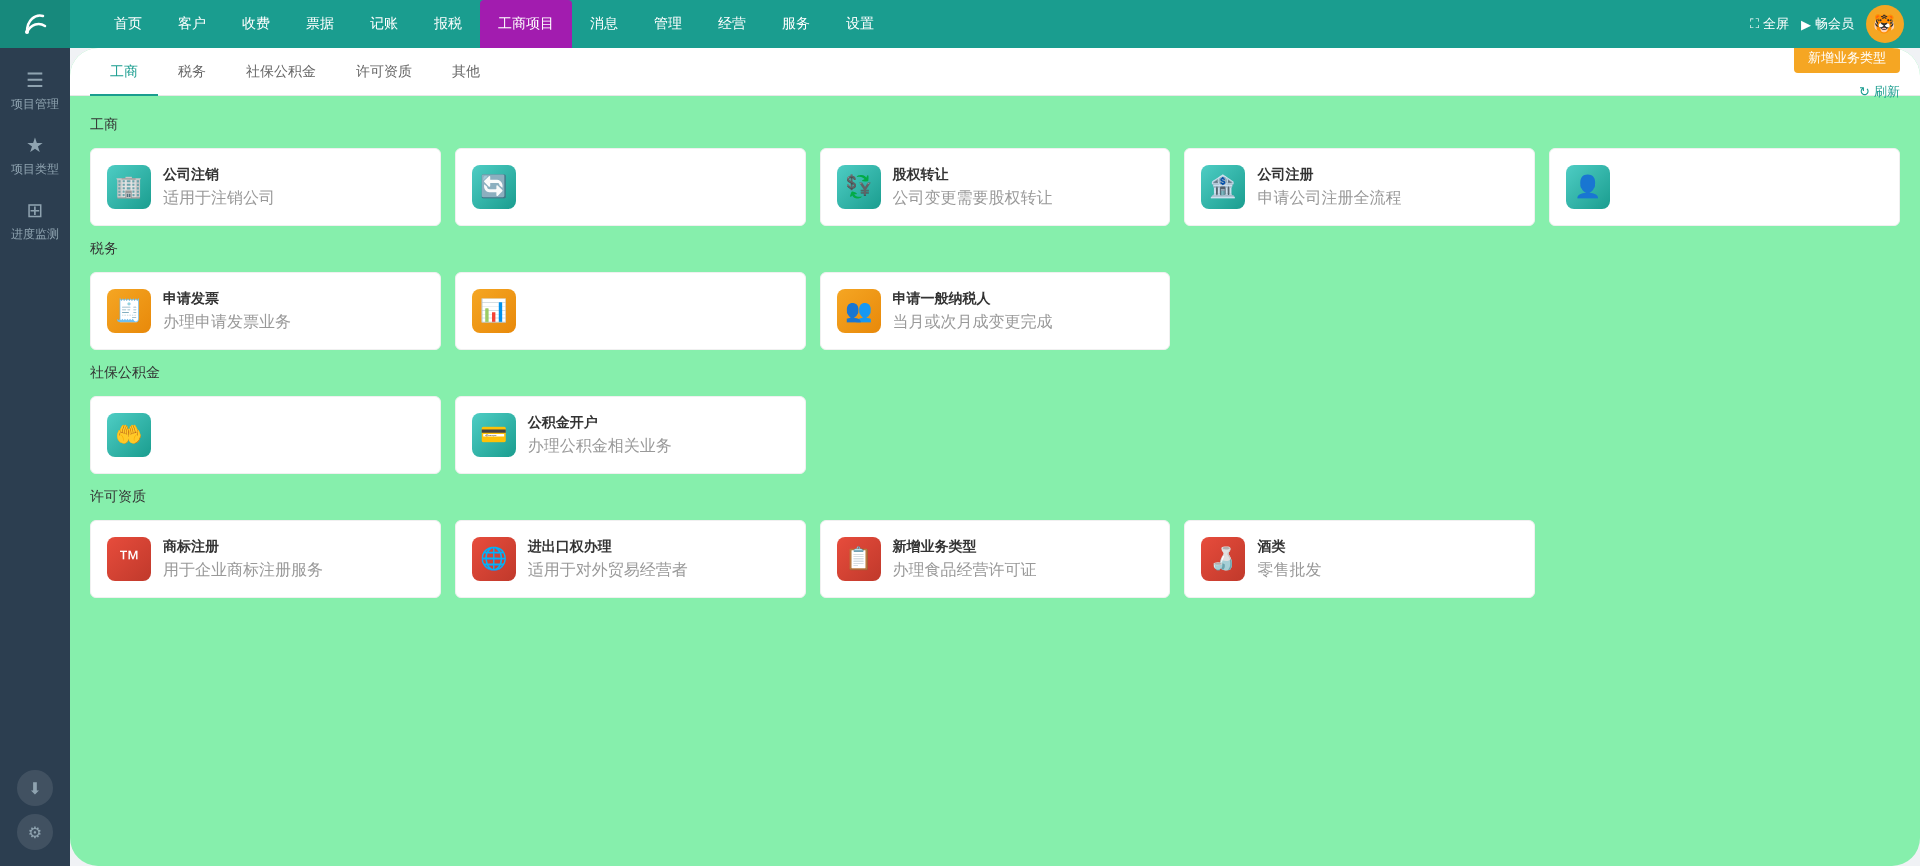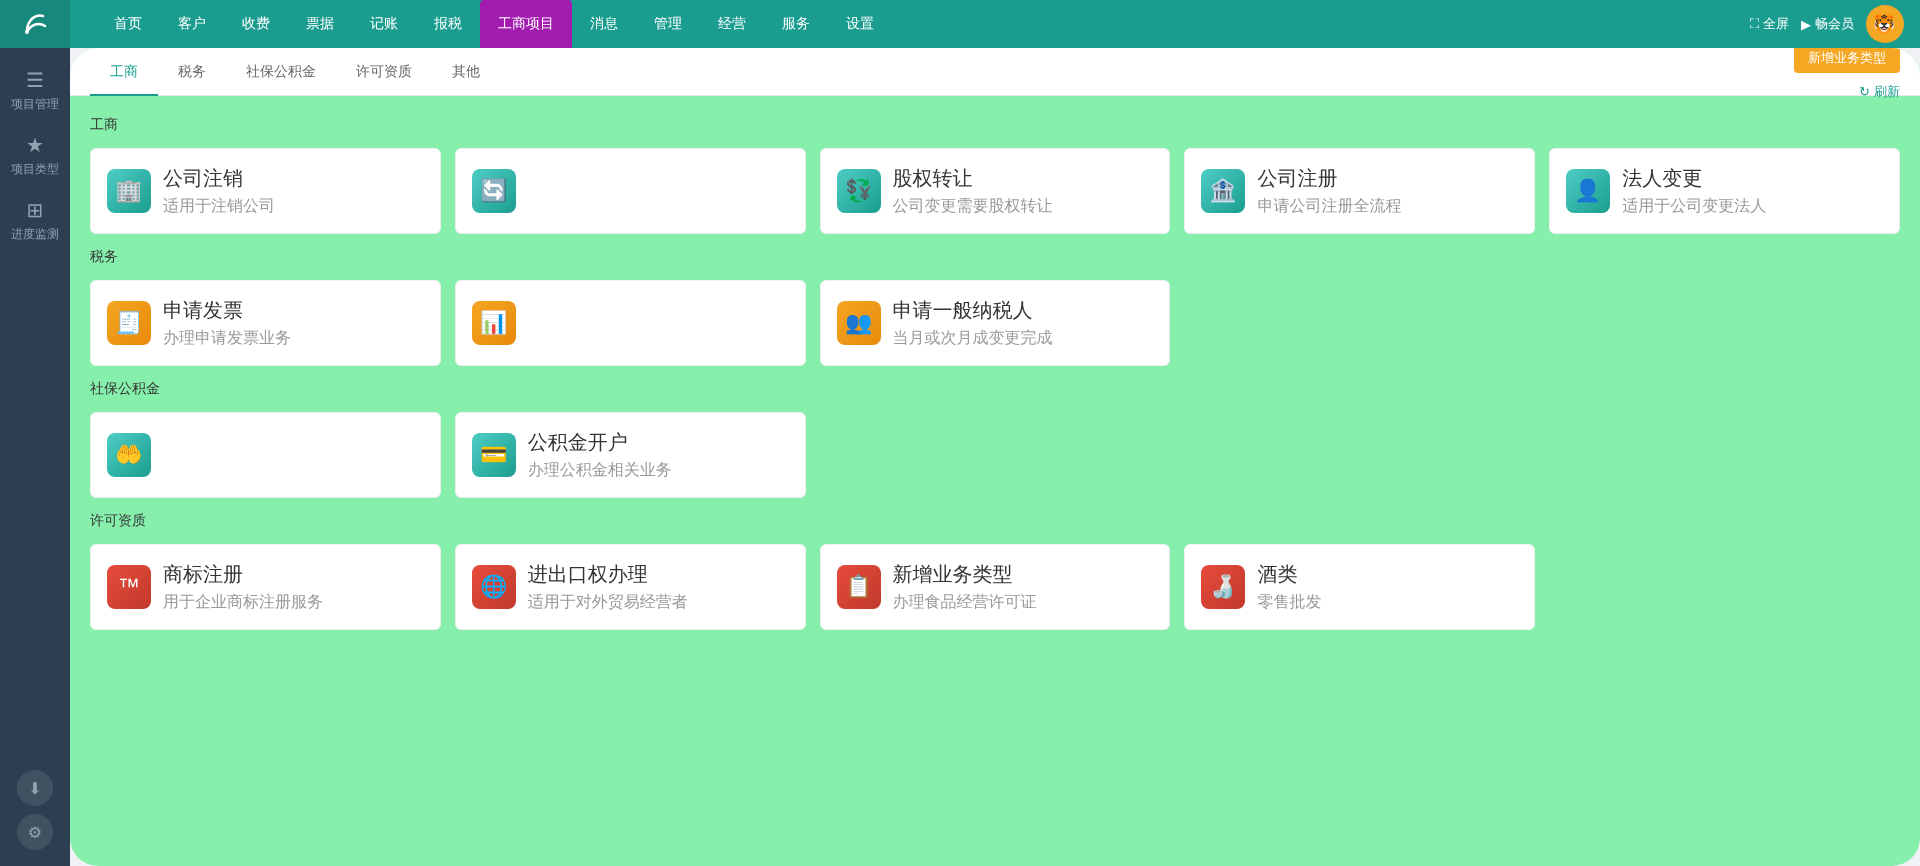--- a/index.html
+++ b/index.html
@@ -231,23 +231,23 @@
       flex-shrink: 0;
       font-size: 22px;
       color: #fff;
     }
     .card-icon.teal { background: linear-gradient(135deg, #4ecdc4, #1a9d8f); }
     .card-icon.orange { background: linear-gradient(135deg, #f5a623, #e8890a); }
     .card-icon.red { background: linear-gradient(135deg, #e74c3c, #c0392b); }
 
     .card-text { flex: 1; min-width: 0; }
     .card-title {
-      font-size: 20px;
+      font-size: 14px;
       color: #333;
-      font-weight: 400;
+      font-weight: 700;
       margin-bottom: 4px;
     }
     .card-desc {
       font-size: 16px;
       color: #999;
       white-space: nowrap;
       overflow: hidden;
       text-overflow: ellipsis;
     }
 
@@ -362,24 +362,20 @@
               </div>
               <div class="service-card">
                 <div class="card-icon teal">🏦</div>
                 <div class="card-text">
                   <div class="card-title">公司注册</div>
       <div class="card-desc">申请公司注册全流程</div>
                 </div>
               </div>
               <div class="service-card">
                 <div class="card-icon teal">👤</div>
-                <div class="card-text">
-                  <div class="card-title">法人变更</div>
-      <div class="card-desc">适用于公司变更法人</div>
-                </div>
               </div>
             </div>
           </div>
           <div>
             <div class="section-title">税务</div>
             <div class="cards-grid section-divider">
               <div class="service-card">
                 <div class="card-icon orange">🧾</div>
                 <div class="card-text">
                   <div class="card-title">申请发票</div>

